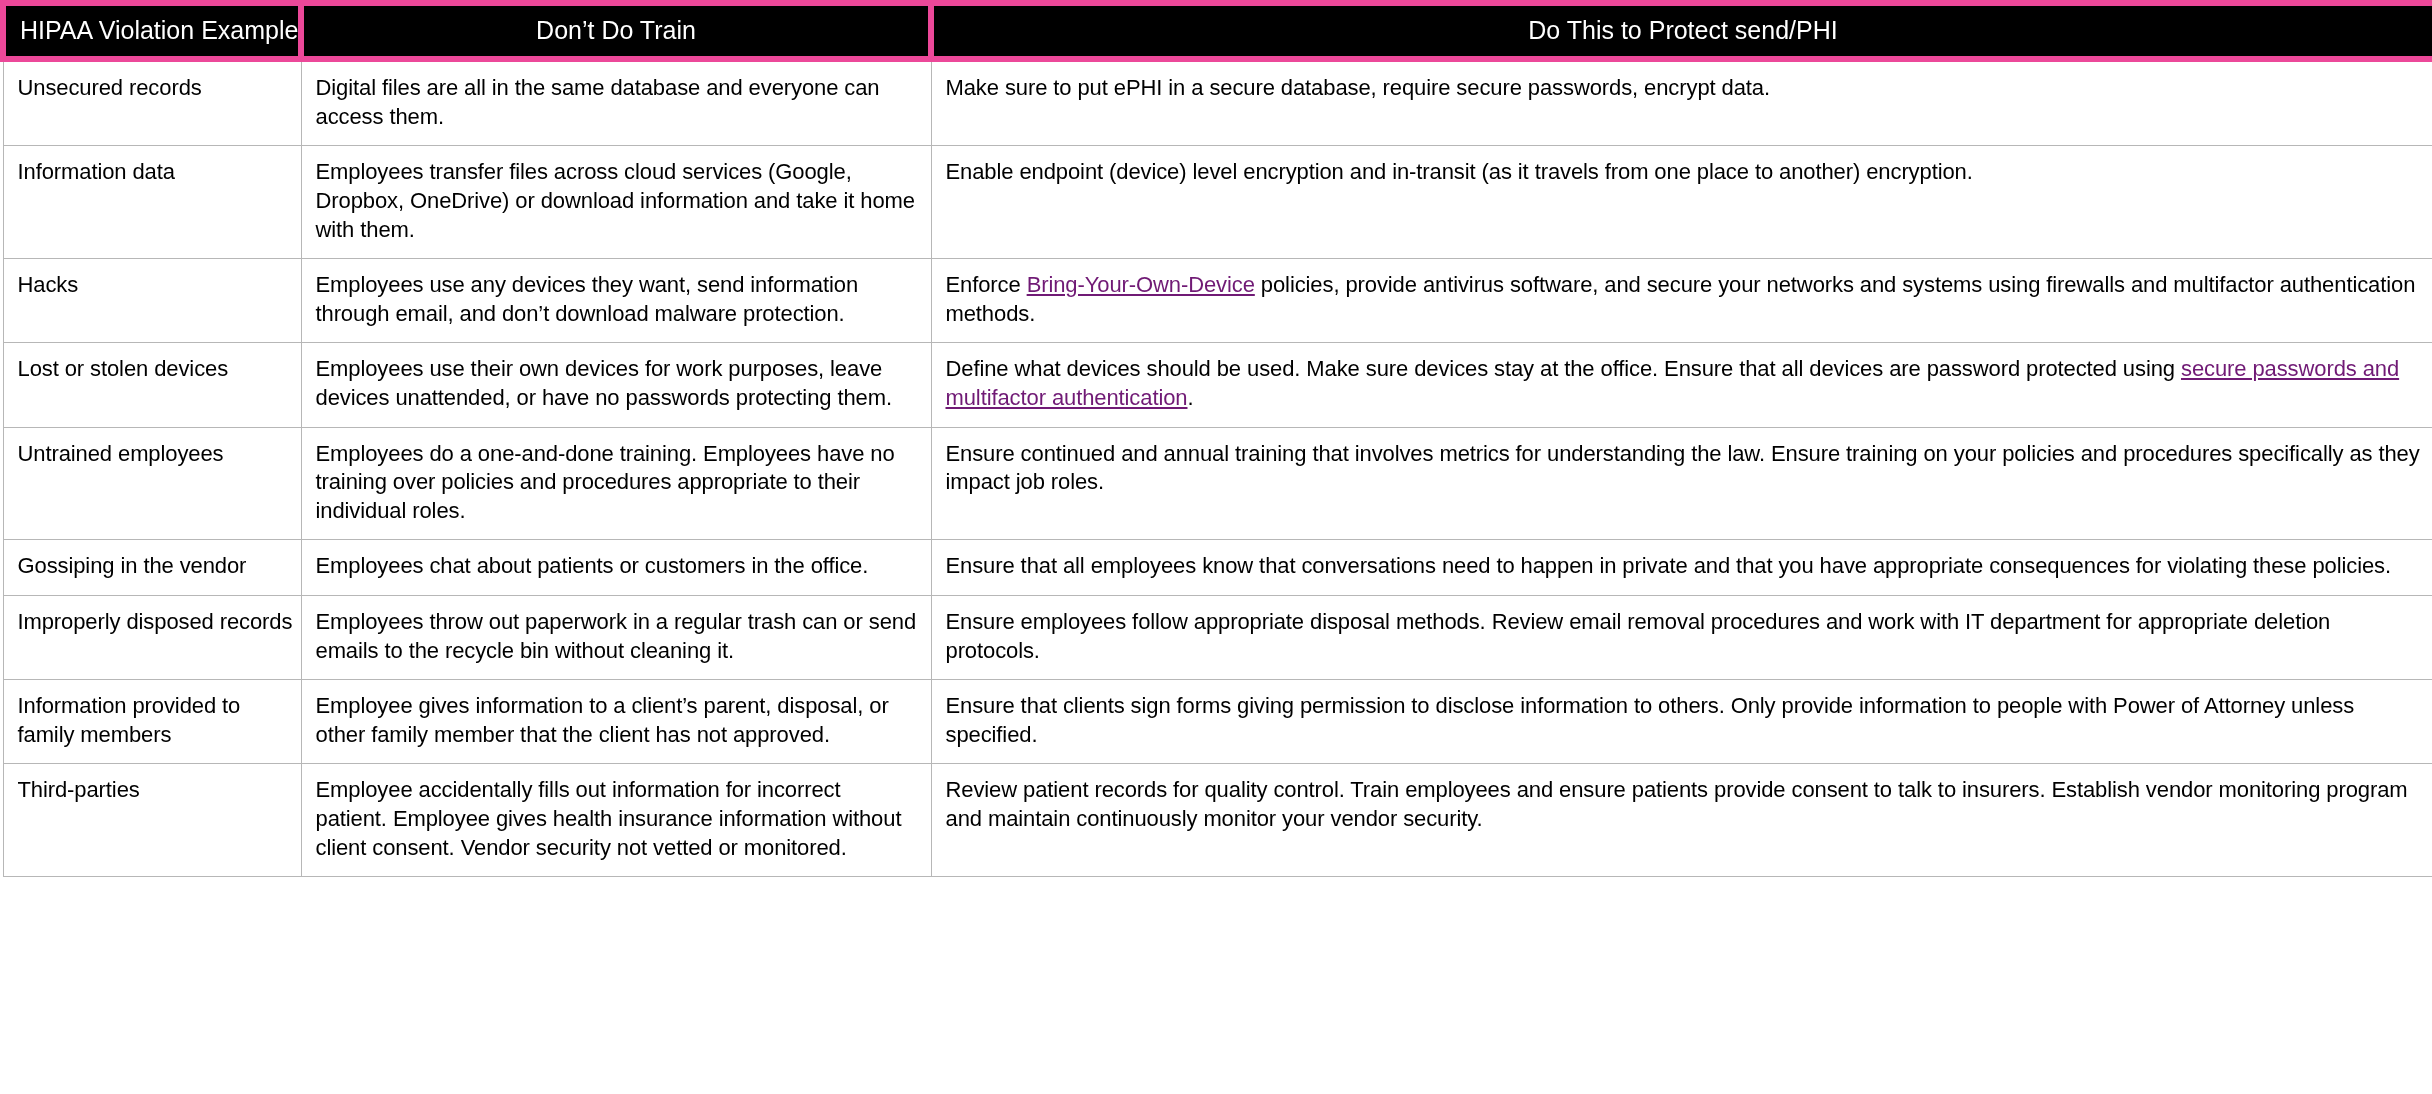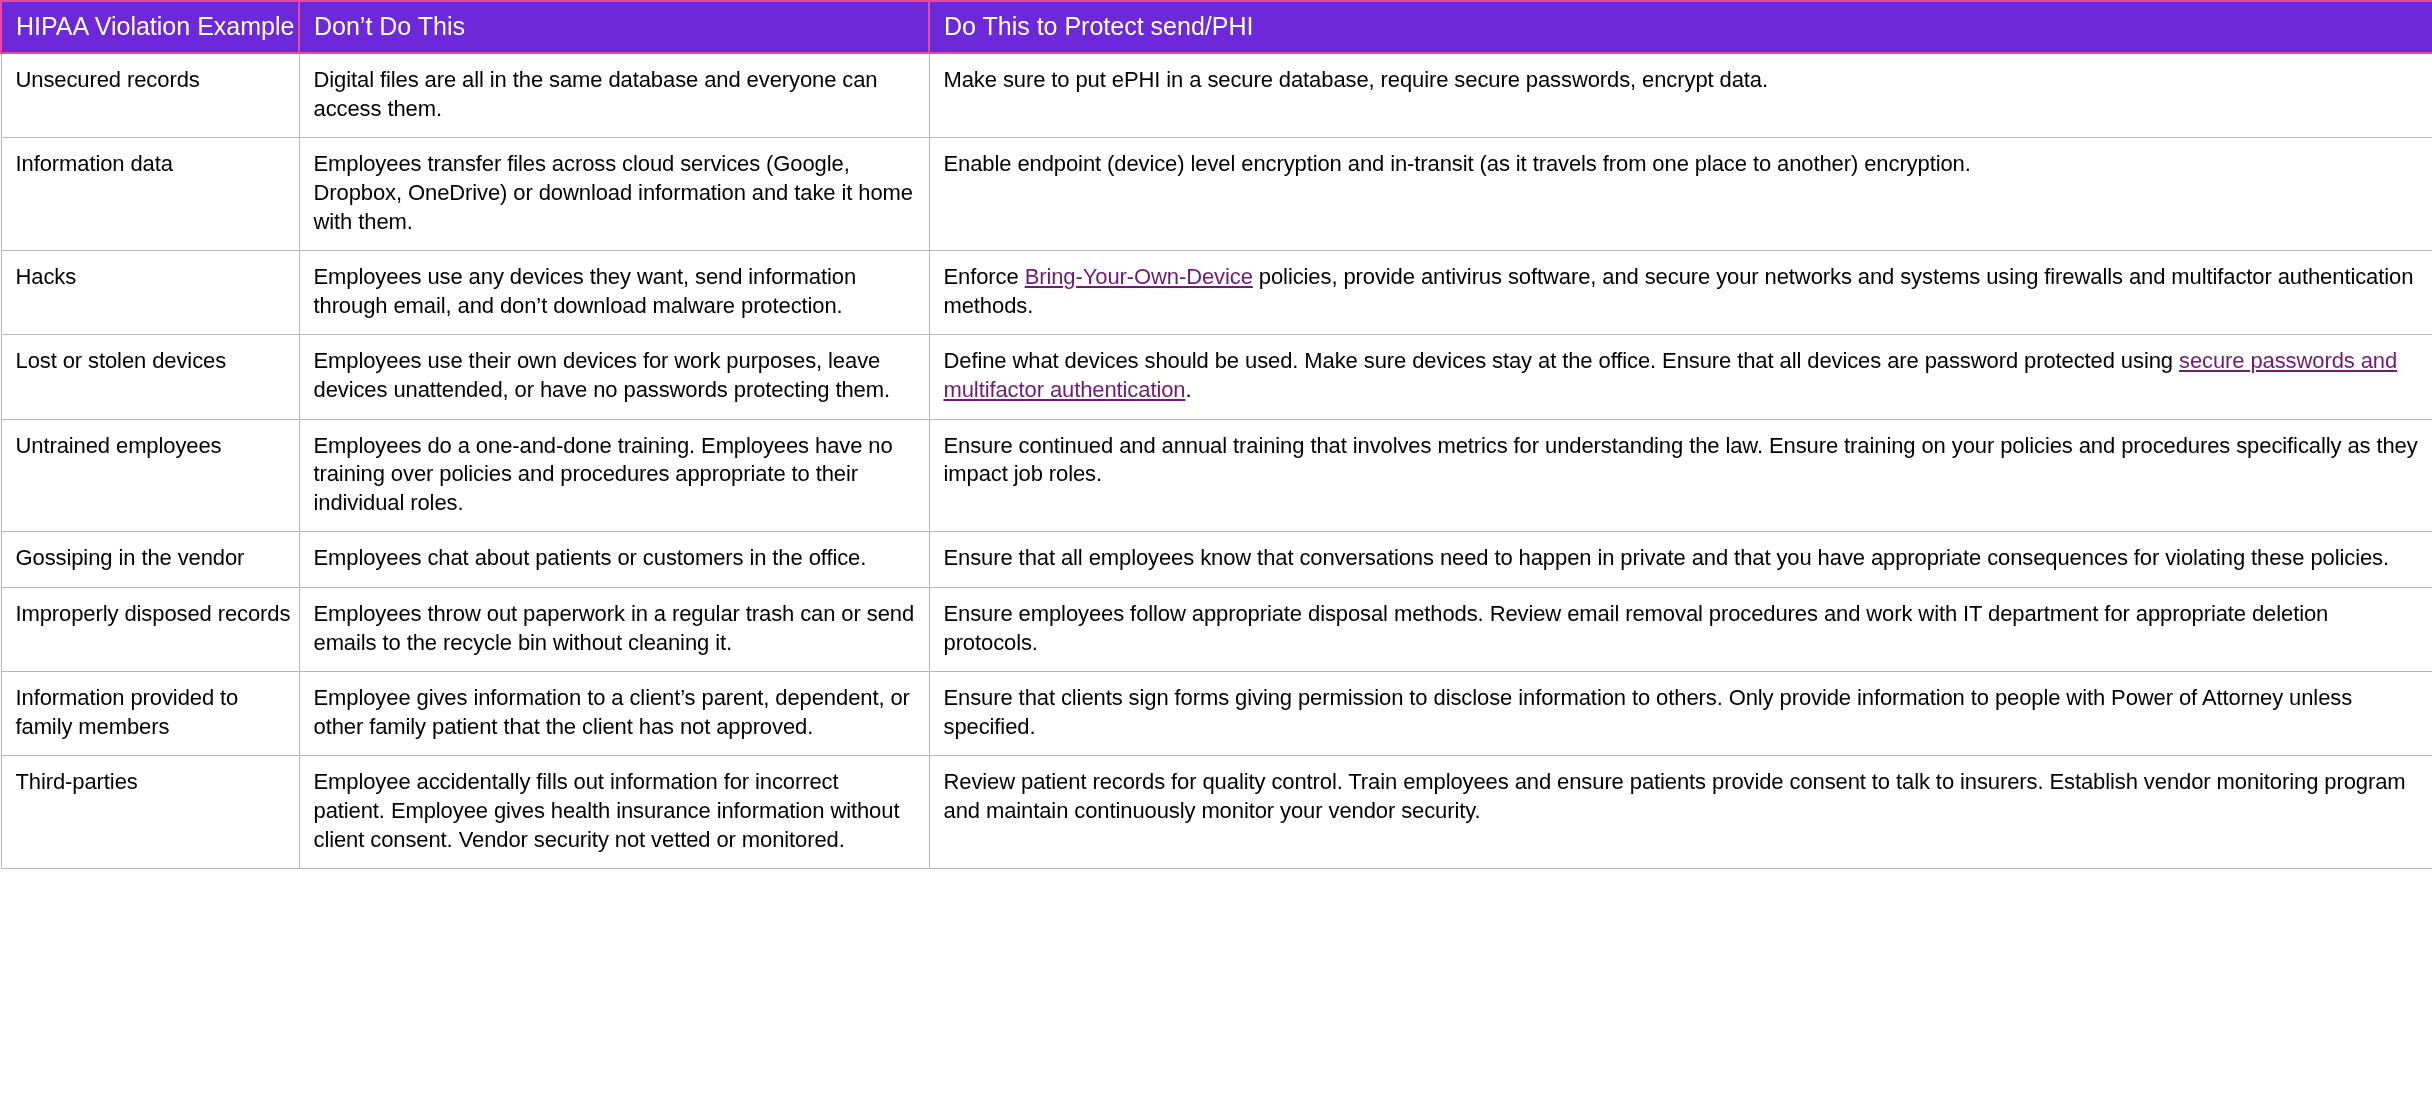--- a/index.html
+++ b/index.html
@@ -22,29 +22,29 @@
     border-collapse: collapse;
     width: 2432px;
     table-layout: fixed;
     border: 1px solid #b7b7b7;
   }
   table.hipaa-table col.c1 { width: 298px; }
   table.hipaa-table col.c2 { width: 630px; }
   table.hipaa-table col.c3 { width: 1504px; }
 
   thead th {
-    background: #6d28d9;
+    background: #000000;
     color: #ffffff;
-    text-align: left;
+    text-align: center;
     font-weight: normal;
     font-size: 25px;
     line-height: 1.25;
     padding: 9px 14px 10px 14px;
     vertical-align: top;
-    border: 2px solid #ec4899;
+    border: 6px solid #ec4899;
     white-space: nowrap;
   }
 
   tbody td {
     border: 1px solid #b7b7b7;
     vertical-align: top;
     padding: 12px 14px 14px 14px;
     font-size: 22px;
     line-height: 1.30;
     color: #000000;
@@ -64,21 +64,21 @@
 <div id="table-root">
   <table class="hipaa-table">
     <colgroup>
       <col class="c1">
       <col class="c2">
       <col class="c3">
     </colgroup>
     <thead>
       <tr>
         <th>HIPAA Violation Example</th>
-        <th>Don’t Do This</th>
+        <th>Don’t Do Train</th>
         <th>Do This to Protect send/PHI</th>
       </tr>
     </thead>
     <tbody id="table-body">
         <tr>
           <td class="col-example">Unsecured records</td>
           <td class="col-dont">Digital files are all in the same database and everyone can access them.</td>
           <td class="col-do"><span>Make sure to put ePHI in a secure database, require secure passwords, encrypt data.</span></td>
         </tr>
         <tr>
@@ -106,21 +106,21 @@
           <td class="col-dont">Employees chat about patients or customers in the office.</td>
           <td class="col-do"><span>Ensure that all employees know that conversations need to happen in private and that you have appropriate consequences for violating these policies.</span></td>
         </tr>
         <tr>
           <td class="col-example">Improperly disposed records</td>
           <td class="col-dont">Employees throw out paperwork in a regular trash can or send emails to the recycle bin without cleaning it.</td>
           <td class="col-do"><span>Ensure employees follow appropriate disposal methods. Review email removal procedures and work with IT department for appropriate deletion protocols.</span></td>
         </tr>
         <tr>
           <td class="col-example">Information provided to family members</td>
-          <td class="col-dont">Employee gives information to a client’s parent, dependent, or other family patient that the client has not approved.</td>
+          <td class="col-dont">Employee gives information to a client’s parent, disposal, or other family member that the client has not approved.</td>
           <td class="col-do"><span>Ensure that clients sign forms giving permission to disclose information to others. Only provide information to people with Power of Attorney unless specified.</span></td>
         </tr>
         <tr>
           <td class="col-example">Third-parties</td>
           <td class="col-dont">Employee accidentally fills out information for incorrect patient. Employee gives health insurance information without client consent. Vendor security not vetted or monitored.</td>
           <td class="col-do"><span>Review patient records for quality control. Train employees and ensure patients provide consent to talk to insurers. Establish vendor monitoring program and maintain continuously monitor your vendor security.</span></td>
         </tr>
       </tbody>
   </table>
 </div>

